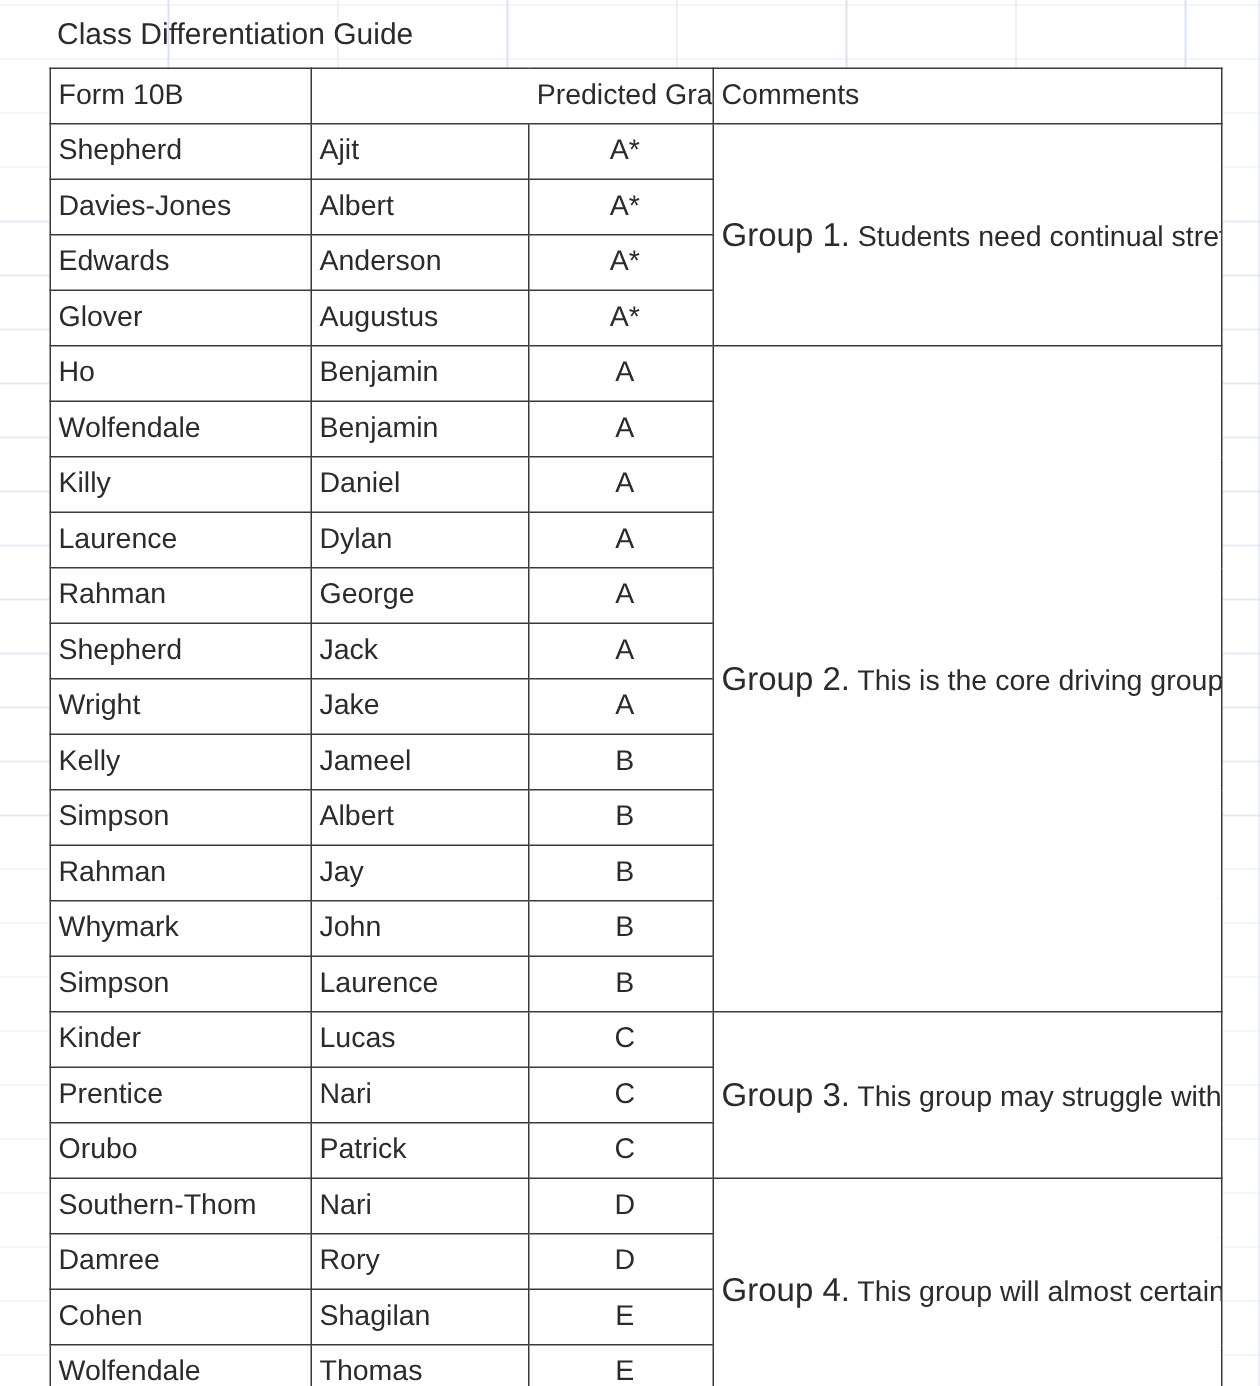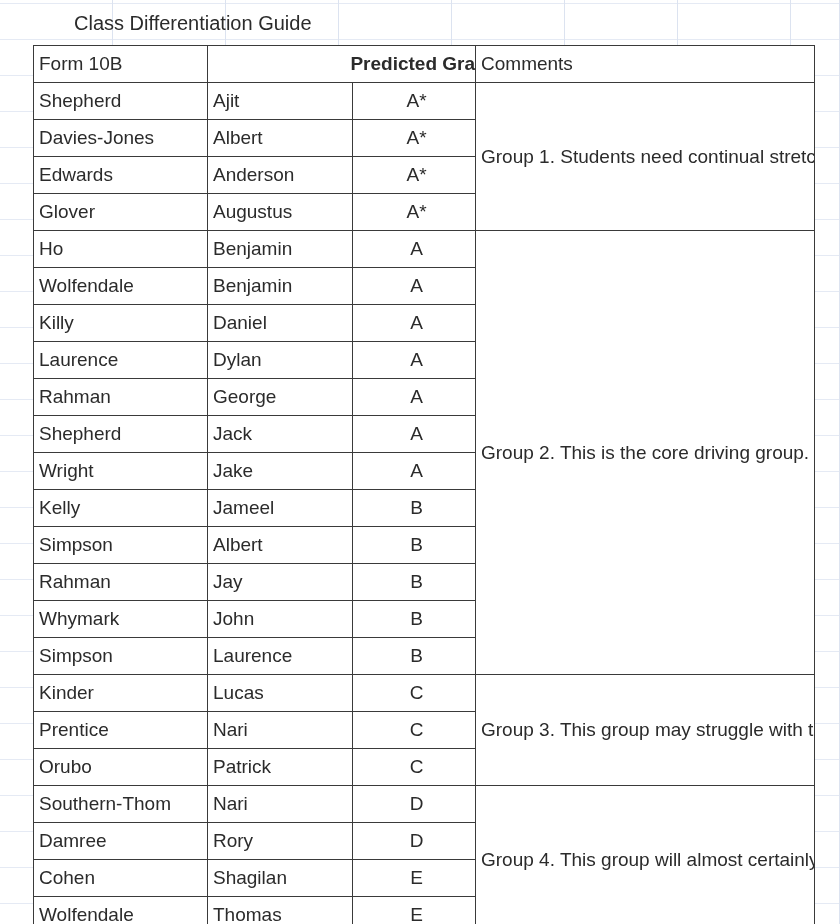--- a/index.html
+++ b/index.html
@@ -54,21 +54,20 @@
   .col-surname { width: 174px; }
   .col-first   { width: 145px; }
   .col-grade   { width: 123px; }
   .col-comment { width: 339px; }
 
   
   .hdr-surname { }
   .hdr-grade {
     text-align: right;
     padding-right: 1px;
-    font-weight: bold;
   }
   .hdr-comment { }
 
   td.grade-cell {
     text-align: center;
     padding-left: 0;
   }
 
   
   td.comment-cell {
@@ -76,21 +75,21 @@
     white-space: normal;
     font-size: 16.5px;
     line-height: 1.48;
     padding: 2px 2px 2px 6px;
     border-top-width: 2px;
     border-bottom-width: 2px;
     border-top-color: #2f2f2f;
     border-bottom-color: #2f2f2f;
   }
   .group-lead {
-    font-size: 19px;
+    font-size: 22px;
   }
 
   
   tr.group-start > td:not(.comment-cell) {
     border-top: 2px solid #2f2f2f;
   }
   tr.header-row > td {
     border-top: 2px solid #2f2f2f;
     border-bottom: 2px solid #2f2f2f;
   }
@@ -100,21 +99,20 @@
 
   
   #sheet-title {
     position: absolute;
     left: 38px;
     top: 9px;
     font-size: 20px;
     line-height: 28px;
     color: #2b2b2b;
     white-space: pre;
-    margin-left: 36px;
   }
 </style>
 </head>
 <body>
 
 <div id="sheet-grid"></div>
 
 <div id="sheet-title">Class Differentiation Guide</div>
 
 <table id="guide-table">

